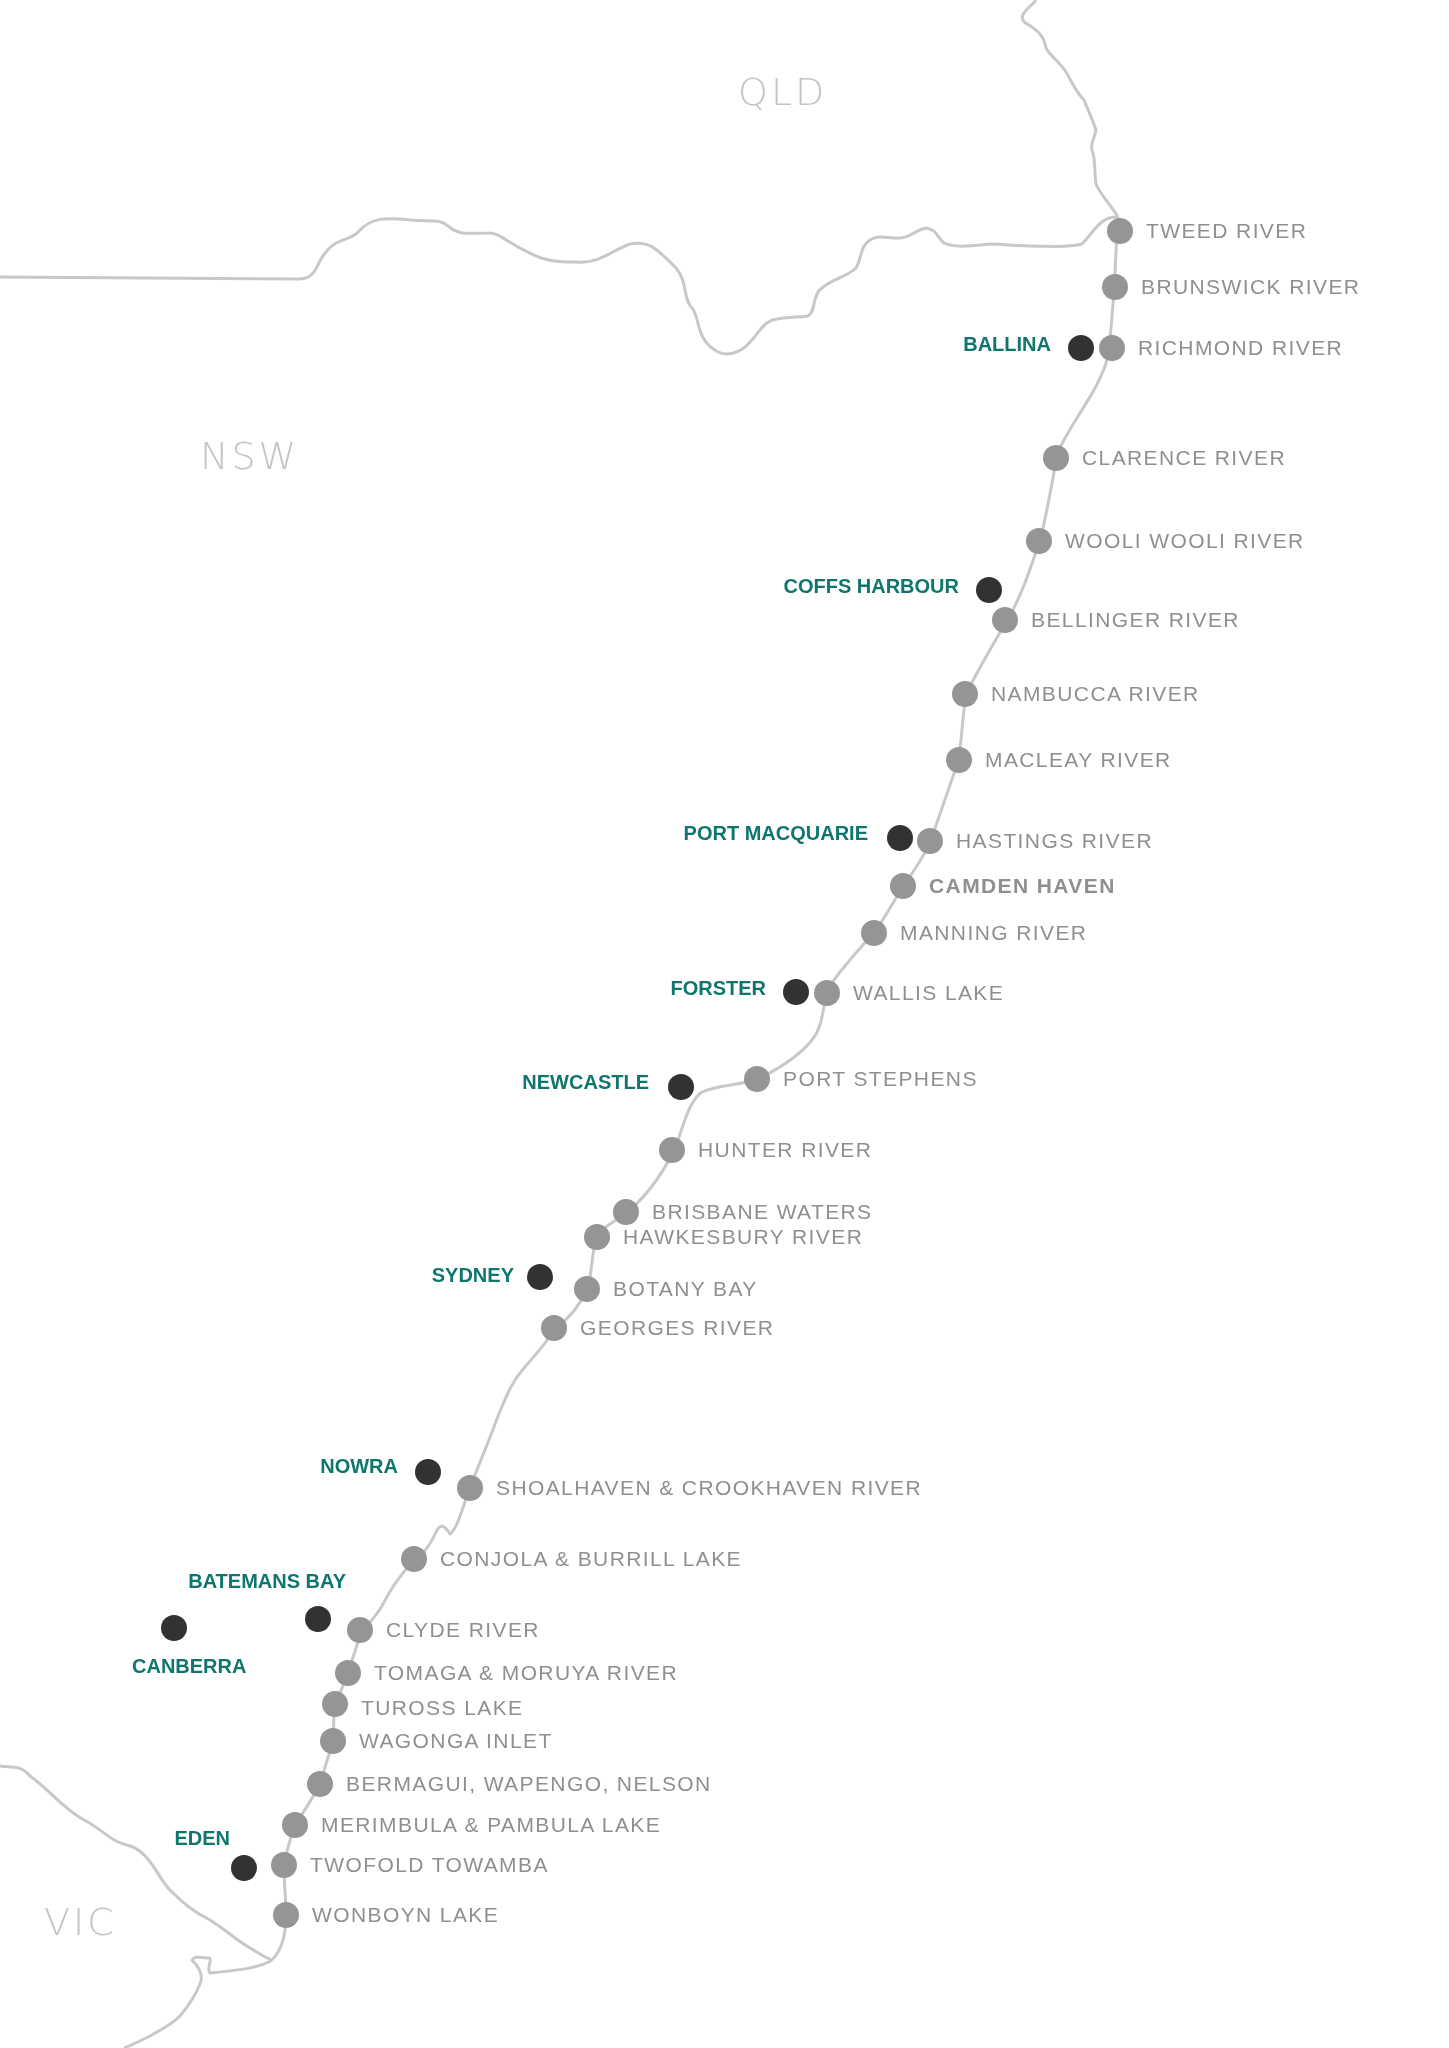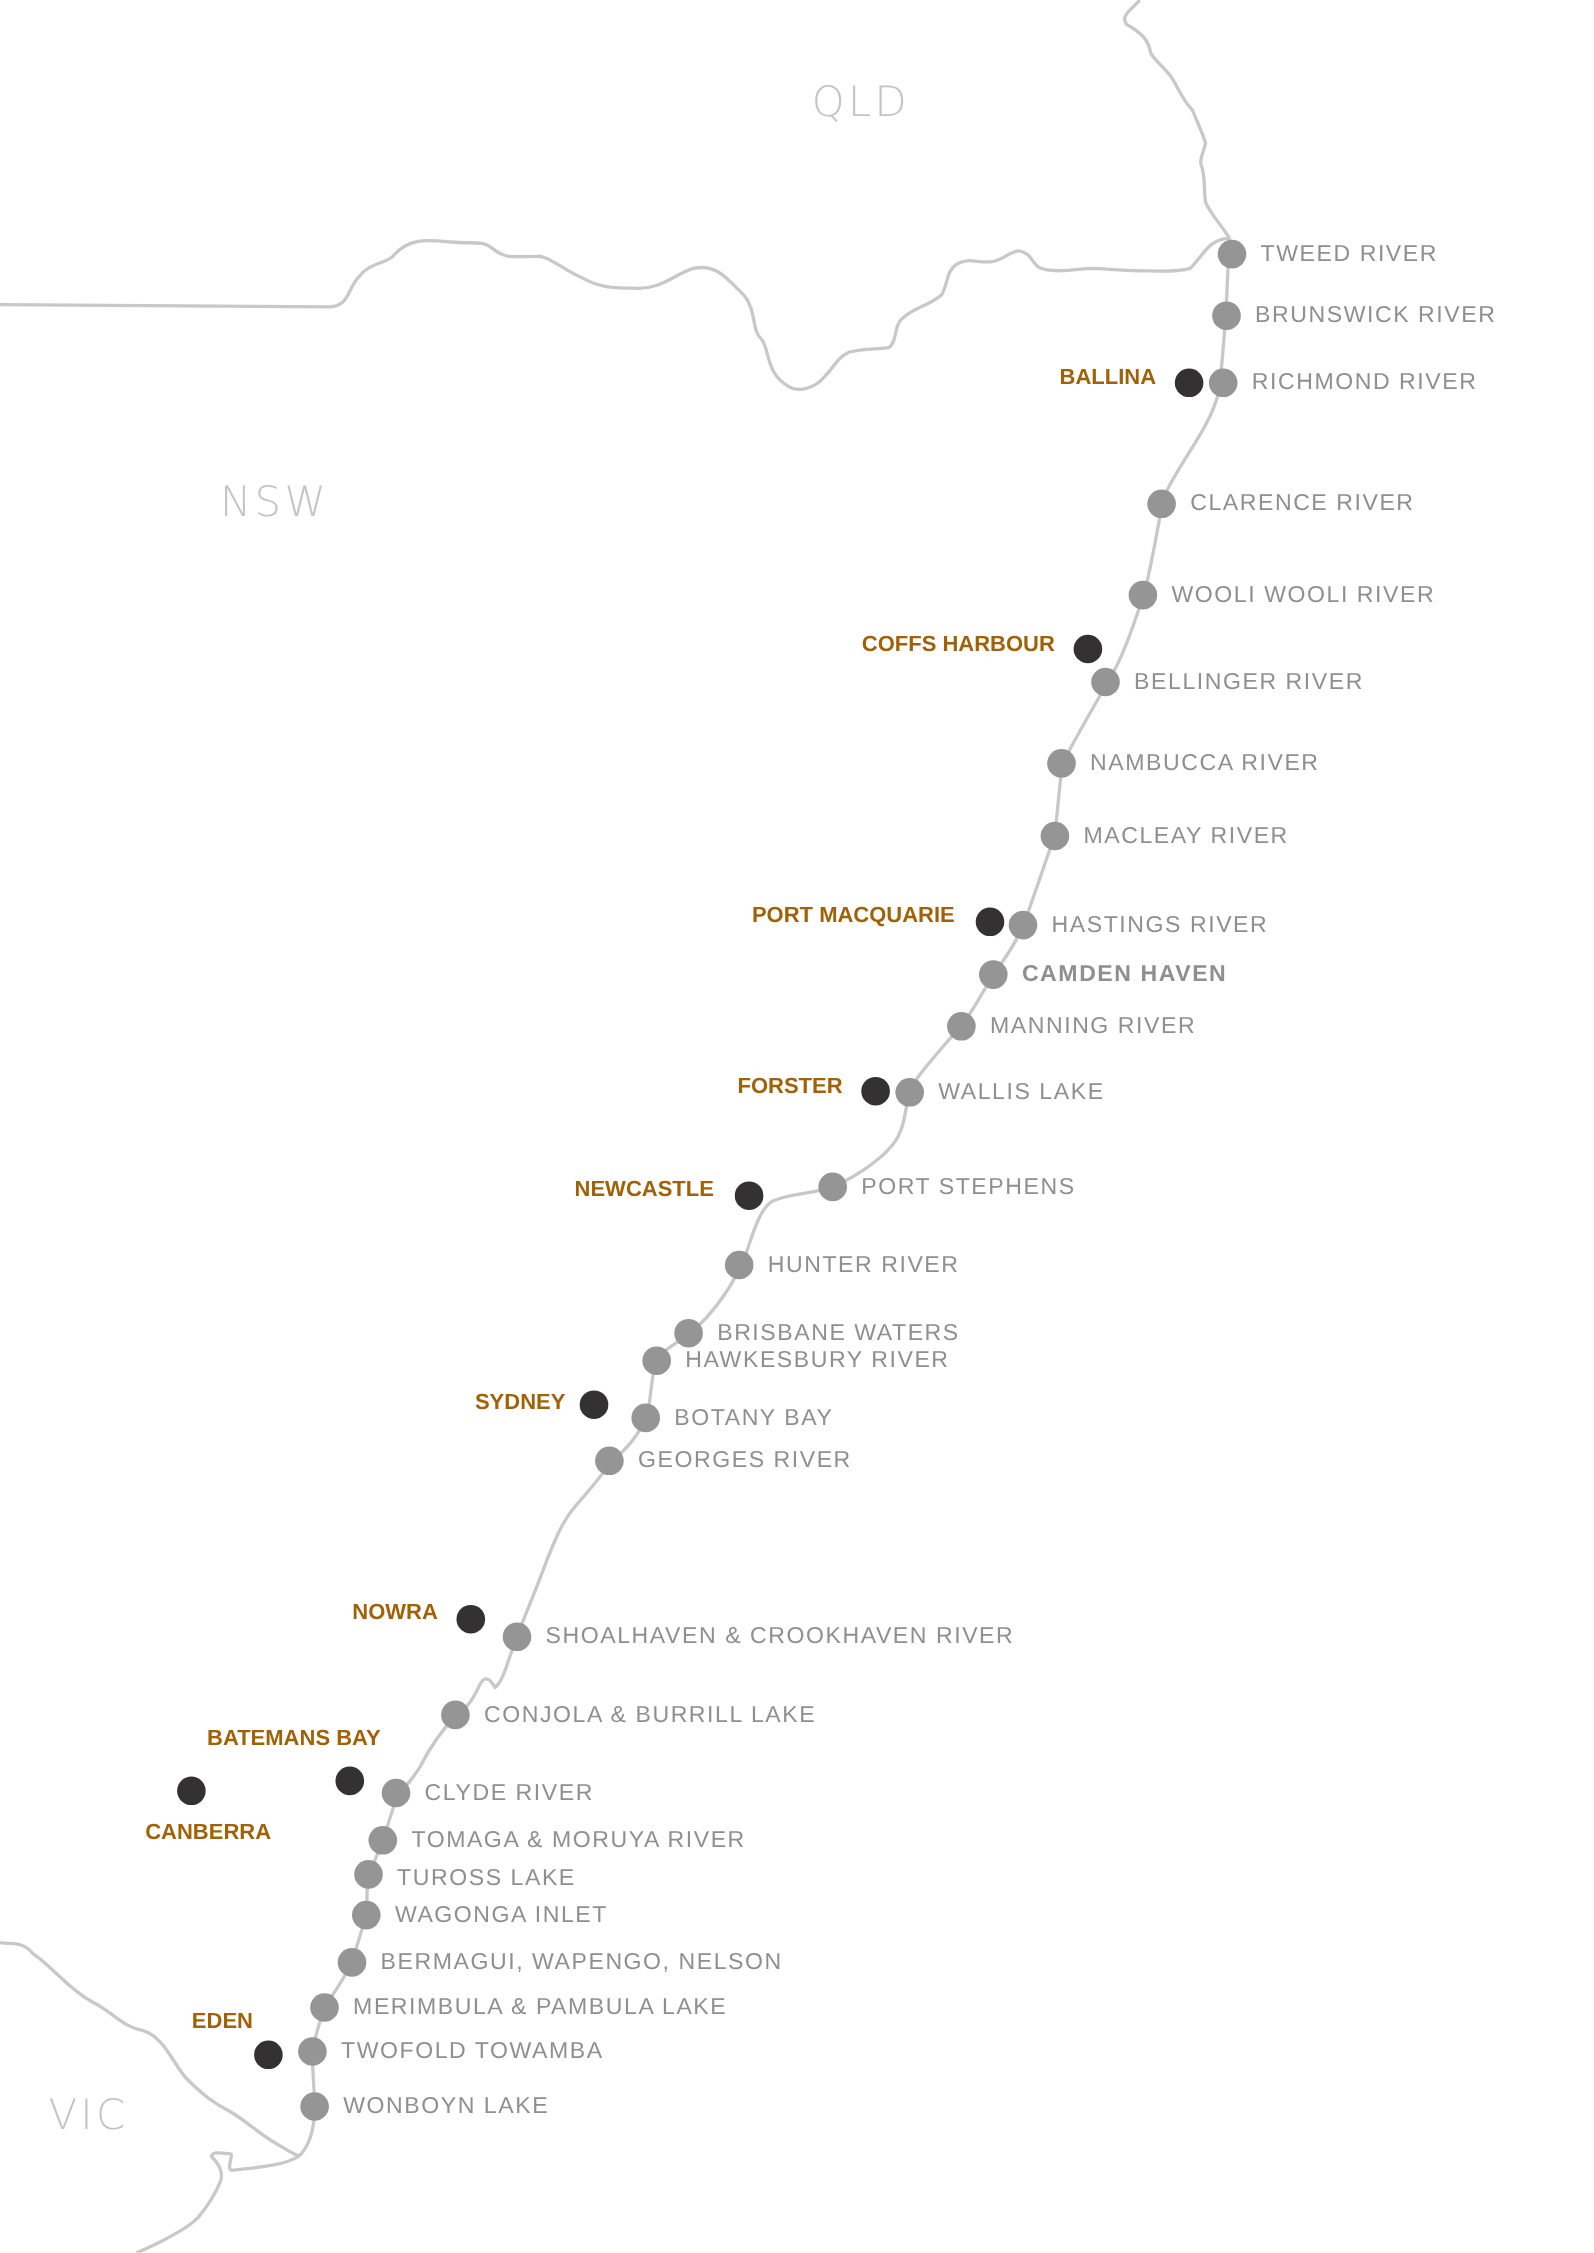--- a/index.html
+++ b/index.html
@@ -3,21 +3,21 @@
 <meta charset="utf-8">
 <style>
   html, body { margin:0; padding:0; background:#ffffff; }
   body { width:1449px; height:2048px; position:relative; overflow:hidden; font-family:"Liberation Sans", sans-serif; }
   svg.map { position:absolute; left:0; top:0; width:1449px; height:2048px; }
   .region { position:absolute; font-family:"DejaVu Sans", sans-serif; font-weight:300; color:#c4c4c4; font-size:38px; letter-spacing:3px; }
   .dot { position:absolute; width:26px; height:26px; border-radius:50%; transform:translate(-50%,-50%); }
   .dot.site { background:#959595; }
   .dot.town { background:#333132; }
   .site-label { position:absolute; color:#8f8f8f; font-size:21px; letter-spacing:1.4px; transform:translateY(-50%); white-space:nowrap; font-family:"Liberation Sans", sans-serif; }
-  .town-label { position:absolute; color:#a16207; font-size:20px; font-weight:bold; white-space:nowrap; transform:translateY(-50%); font-family:"Liberation Sans", sans-serif; }
+  .town-label { position:absolute; color:#0f766e; font-size:20px; font-weight:bold; white-space:nowrap; transform:translateY(-50%); font-family:"Liberation Sans", sans-serif; }
   .title { position:absolute; right:87px; top:1712px; text-align:right; font-family:"DejaVu Serif", serif; font-weight:bold; color:#161414; font-size:64px; line-height:68px; letter-spacing:-1px; }
   .title div { white-space:nowrap; }
 </style>
 </head>
 <body>
 
 <svg class="map" viewBox="0 0 1449 2048">
   <g fill="none" stroke="#c8c8c8" stroke-width="3" stroke-linejoin="round">
 
     <path d="M0,277 L300,279 C318,278 316,262 326,252 C336,238 352,240 358,232 C372,216 388,218 410,220 C430,222 438,218 448,226 C460,236 468,233 488,233 C498,232 510,244 528,252 C545,262 560,262 576,262 C600,264 612,250 630,244 C650,240 658,250 676,268 C688,282 683,300 692,308 C700,316 695,340 718,352 C726,356 740,354 750,342 C760,332 760,326 772,320 C790,316 795,318 808,316 C816,312 812,294 822,288 C834,278 845,278 856,268 C862,258 860,246 870,240 C880,234 888,239 900,238 C910,238 915,230 926,228 C936,229 938,238 944,243 C955,248 970,246 990,244 C1006,244 1012,246 1030,246 C1050,246 1068,248 1082,244 C1094,232 1100,216 1118,217"></path>

